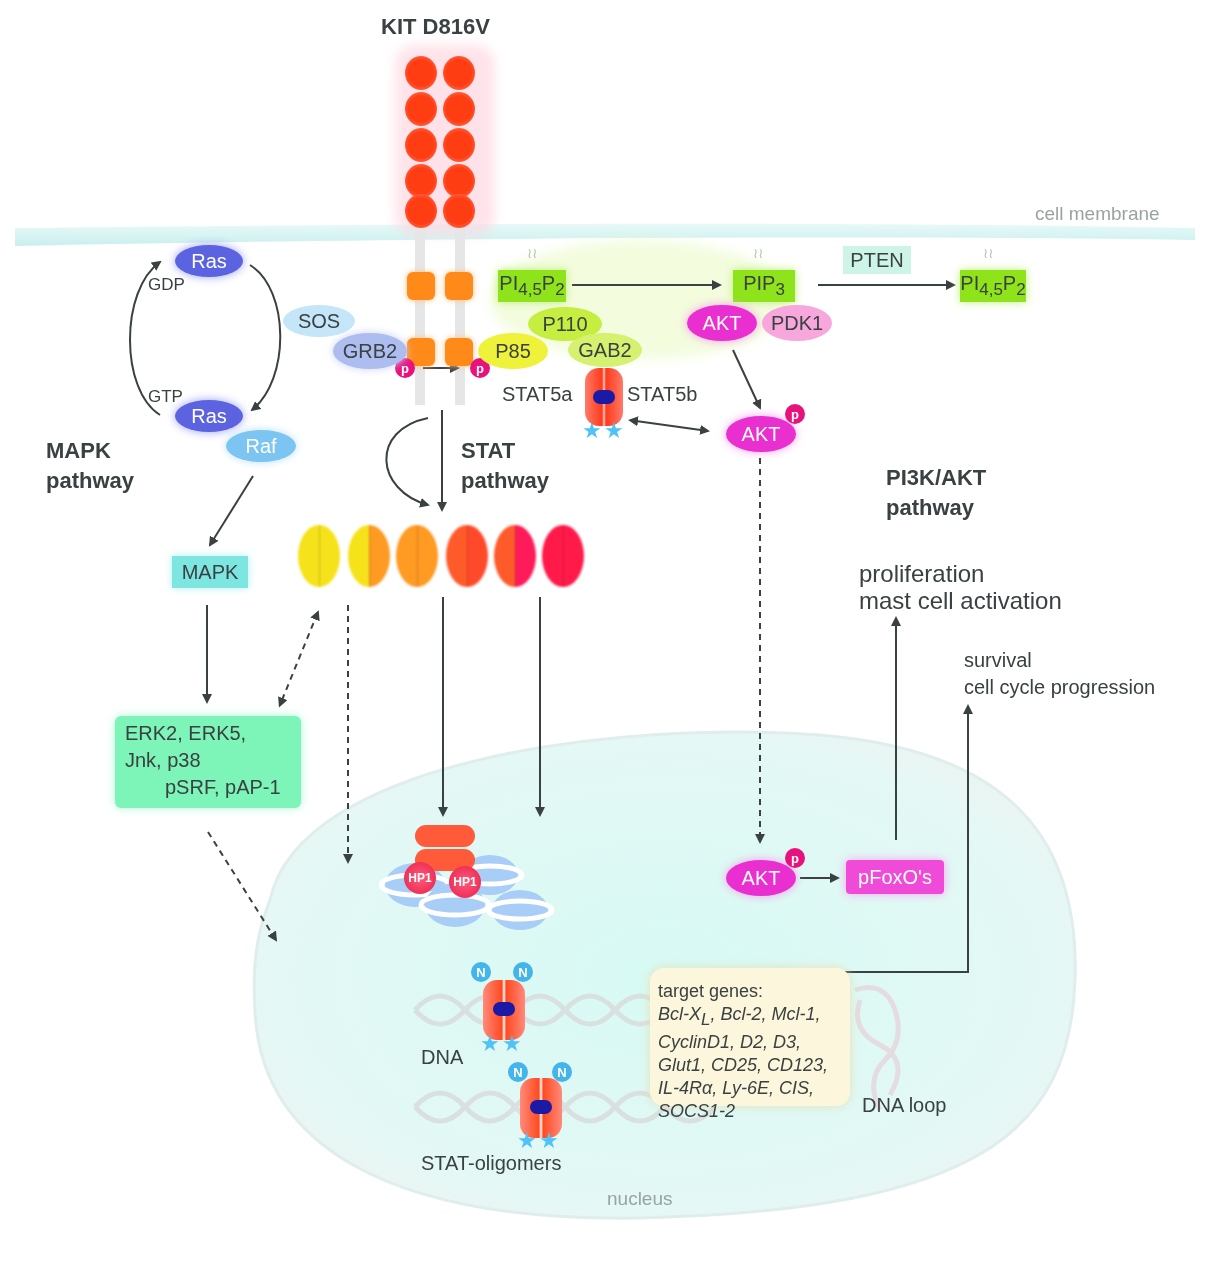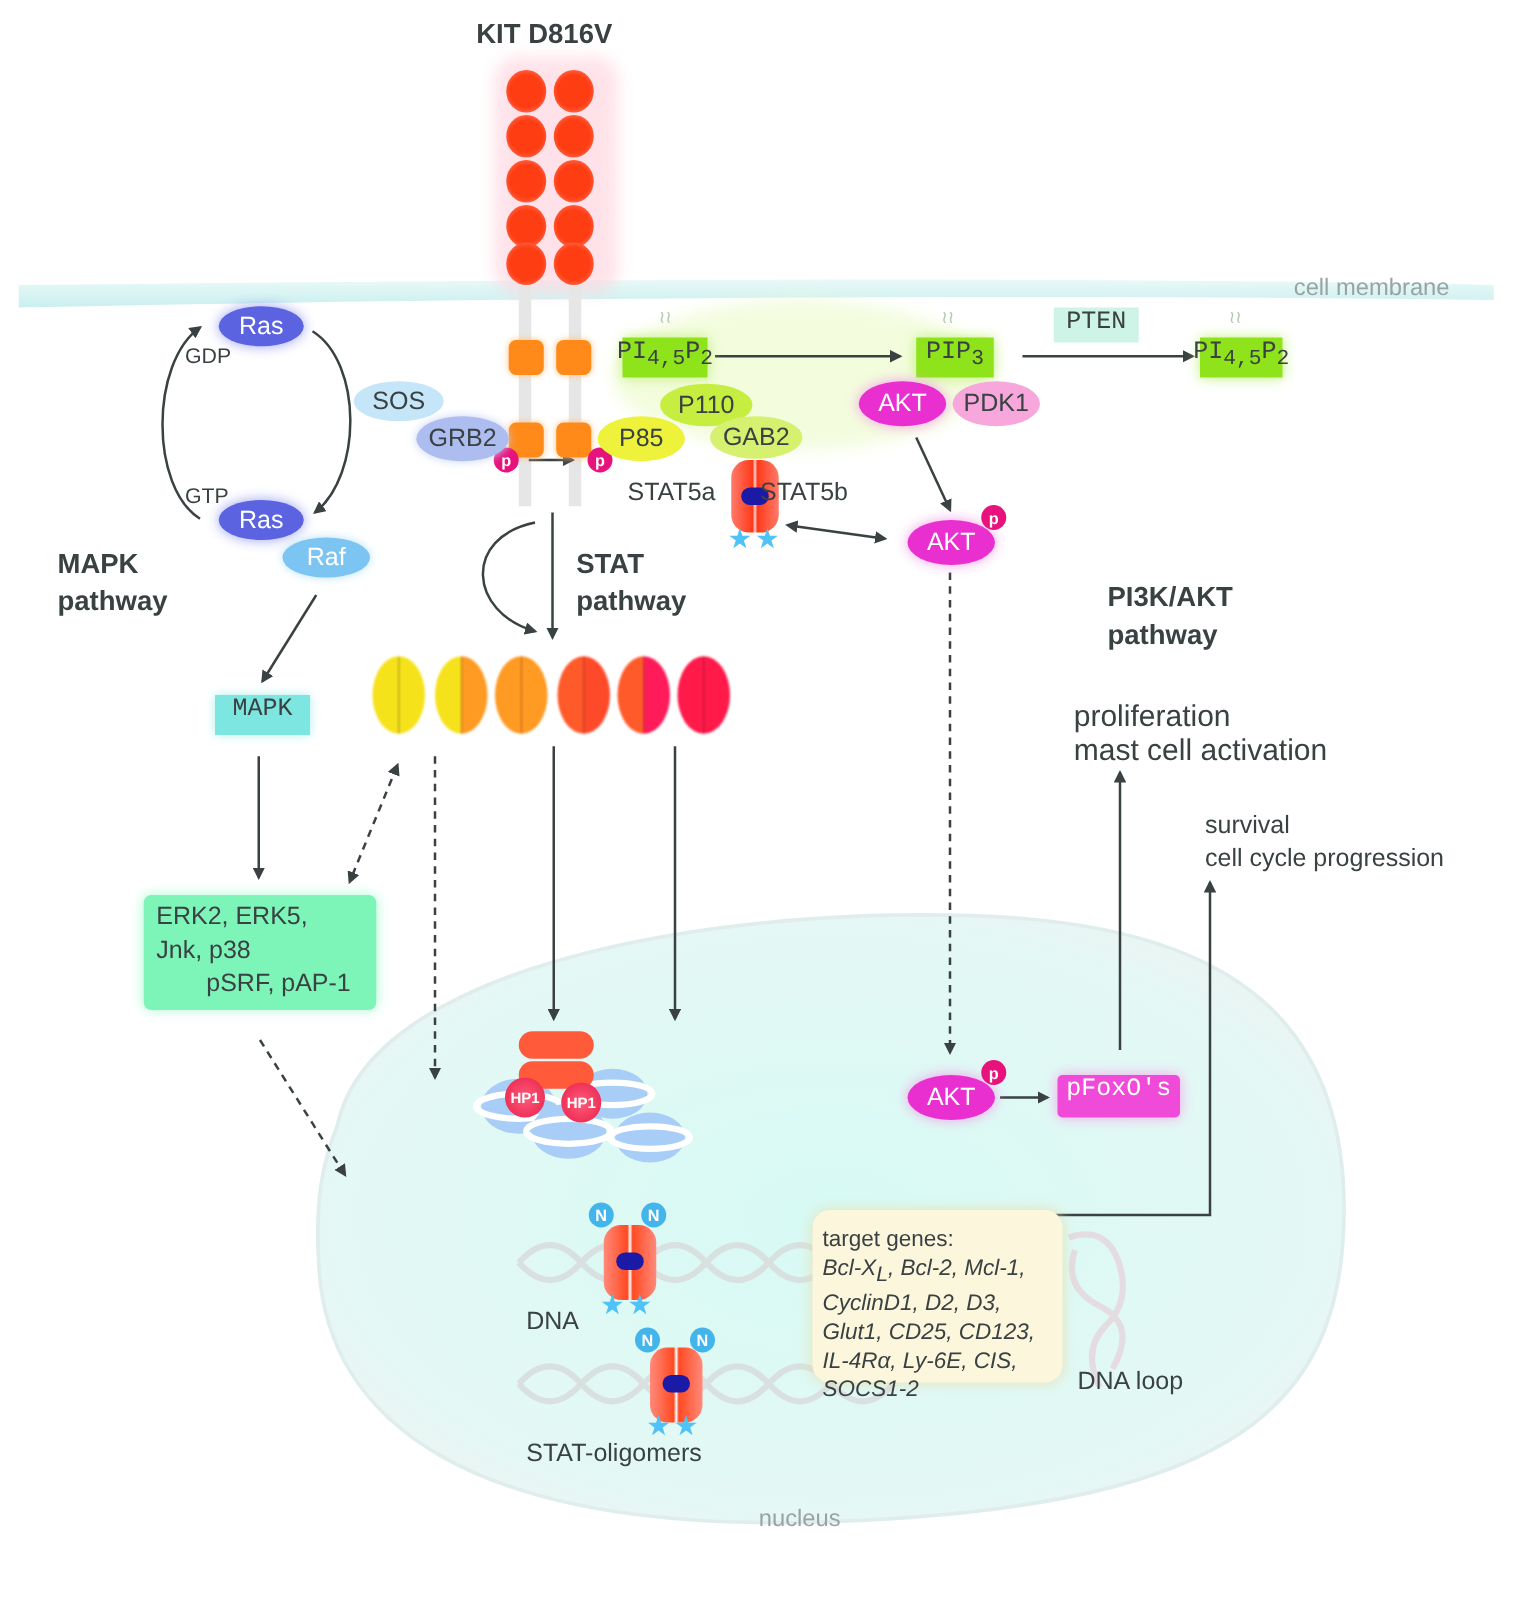--- a/index.html
+++ b/index.html
@@ -3,25 +3,25 @@
 <meta charset="utf-8">
 <style>
   html, body { margin: 0; padding: 0; background: #ffffff; }
   body { width: 1219px; height: 1280px; position: relative; overflow: hidden;
          font-family: "Liberation Sans", sans-serif; color: #3a4142; }
   .abs { position: absolute; }
   svg.bg { position: absolute; left: 0; top: 0; }
   .lbl { position: absolute; white-space: nowrap; font-size: 20px; color: #3a4142; }
   .title { font-size: 22px; font-weight: bold; text-align: right; }
   .pathway { font-size: 22px; font-weight: bold; line-height: 30px; }
-  .grey { color: #9aa3a3; margin-top: 17px; }
+  .grey { color: #9aa3a3; }
   .pill { position: absolute; border-radius: 50%; display: flex; align-items: center;
           justify-content: center; font-size: 20px; white-space: nowrap; }
-  .box { position: absolute; display: flex; justify-content: center;
-         font-size: 20px; white-space: nowrap; font-family: Liberation Mono, monospace; }
+  .box { position: absolute; display: flex; align-items: center; justify-content: center;
+         font-size: 20px; white-space: nowrap; }
   .p-badge { position: absolute; width: 20px; height: 20px; border-radius: 50%;
              background: #e8127d; color: #fff; font-size: 13px; font-weight: bold;
              display: flex; align-items: center; justify-content: center; }
   .n-badge { position: absolute; width: 20px; height: 20px; border-radius: 50%;
              background: #43b5ea; color: #fff; font-size: 13px; font-weight: bold;
              display: flex; align-items: center; justify-content: center; }
   .star { position: absolute; color: #4fc3f7; font-size: 22px; line-height: 22px; }
   .dimer-dot { position: absolute; width: 22px; height: 14px; border-radius: 7px; background: #1a1aa6; }
   sub { font-size: 17px; vertical-align: -5px; }
   .genes { position: absolute; left: 650px; top: 968px; width: 200px; height: 138px;
@@ -208,21 +208,21 @@
   <div class="abs" style="left:446px;top:525px;width:42px;height:62px;border-radius:50%;background:linear-gradient(90deg,#ff5a2a 49%,#a03020 50%,#ff4a2a 52%);filter:blur(1px);"></div>
   <div class="abs" style="left:494px;top:525px;width:42px;height:62px;border-radius:50%;background:linear-gradient(90deg,#ff5a2a 49%,#a02040 50%,#ff1a5a 52%);filter:blur(1px);"></div>
   <div class="abs" style="left:542px;top:525px;width:42px;height:62px;border-radius:50%;background:linear-gradient(90deg,#ff1a4a 49%,#a01030 50%,#ff1a4a 52%);filter:blur(1px);"></div>
 </div>
 
 <div class="abs" style="left:585px;top:368px;width:38px;height:58px;border-radius:14px;background:linear-gradient(90deg,#ff7a6a,#ff3a1a 45%,#ffd0d0 50%,#ff3a1a 55%,#ff7a6a);"></div>
 <div class="dimer-dot" style="left:593px;top:390px;"></div>
 <div class="star" style="left:582px;top:420px;">★</div>
 <div class="star" style="left:604px;top:420px;">★</div>
 <div class="lbl" style="left:502px;top:383px;">STAT5a</div>
-<div class="lbl" style="left:608px;top:383px;text-align:right;">STAT5b</div>
+<div class="lbl" style="left:627px;top:383px;text-align:right;">STAT5b</div>
 
 <div class="abs" style="left:404px;top:862px;width:32px;height:32px;border-radius:50%;background:radial-gradient(circle,#ff5a7a,#e8204a);color:#fff;font-size:12px;font-weight:bold;display:flex;align-items:center;justify-content:center;">
     <span>HP1</span>
   </div>
 <div class="abs" style="left:449px;top:866px;width:32px;height:32px;border-radius:50%;background:radial-gradient(circle,#ff5a7a,#e8204a);color:#fff;font-size:12px;font-weight:bold;display:flex;align-items:center;justify-content:center;">
     <span>HP1</span>
   </div>
 
 <div class="abs" style="left:483px;top:980px;width:42px;height:60px;border-radius:14px;background:linear-gradient(90deg,#ff8a7a,#ff4a22 45%,#ffffff 50%,#ff4a22 55%,#ff8a7a);"></div>
 <div class="dimer-dot" style="left:493px;top:1002px;"></div>

